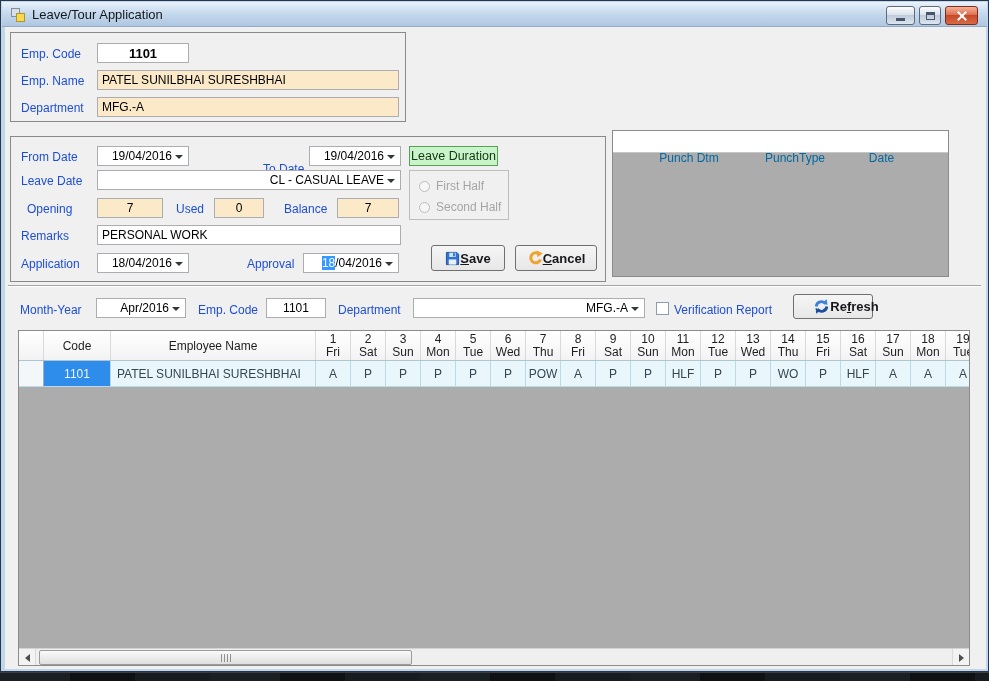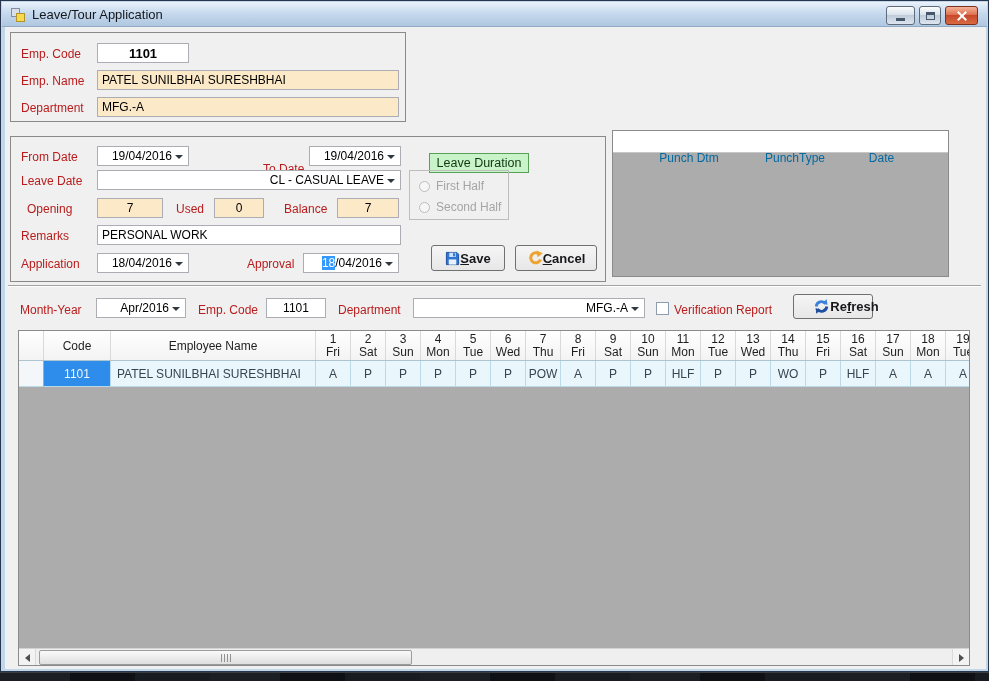--- a/index.html
+++ b/index.html
@@ -28,21 +28,21 @@
   .g-max { width:9px; height:8px; border:1px solid #46566B; border-top:3px solid #46566B; background:transparent; }
   .g-x { position:relative; width:10px; height:10px; }
   .g-x::before, .g-x::after { content:""; position:absolute; left:4px; top:-1px; width:2px; height:12px; background:#FFF; }
   .g-x::before { transform:rotate(45deg); } .g-x::after { transform:rotate(-45deg); }
   .client { position:absolute; left:4px; top:26px; width:981px; height:642px; background:#F0F0F0; }
   .taskbar { position:absolute; left:0; top:672px; width:989px; height:9px;
              background:repeating-linear-gradient(90deg,#1B1E23 0 70px,#0E1013 70px 135px,#181B20 135px 210px);
              border-top:1px solid #3A3F46; }
   
   .panel { position:absolute; border:1px solid #898989; background:#F0F0F0; }
-  .lbl { position:absolute; font-size:12px; color:#b91c1c; white-space:nowrap; }
+  .lbl { position:absolute; font-size:12px; color:#1d4ed8; white-space:nowrap; }
   .tb { position:absolute; height:20px; background:#FFF; border:1px solid #ABADB3; font-size:12px;
         color:#000; display:flex; align-items:center; padding-left:4px; white-space:nowrap; overflow:hidden; }
   .tb.peach { background:#FCE9C8; }
   .tb.center { justify-content:center; padding-left:0; }
   .tb.boldnum { font-weight:bold; font-size:13px; }
   .combo { position:absolute; height:20px; background:#FFF; border:1px solid #ABADB3; font-size:12px;
            color:#000; display:flex; align-items:center; padding-left:4px; padding-right:16px; white-space:nowrap; overflow:hidden;justify-content:flex-end; }
   .combo .arr { position:absolute; right:5px; top:8px; width:0; height:0;
                 border-left:4px solid transparent; border-right:4px solid transparent; border-top:4px solid #30373F; }
   .sel18 { background:#3399FF; color:#FFF; }
@@ -136,21 +136,21 @@
     <div class="lbl" style="left:10px;top:13px;">From Date</div>
     <div class="combo" style="left:86px;top:9px;width:92px;">
       <span>19/04/2016</span>
         <span class="arr"></span>
     </div>
     <div class="lbl" style="left:252px;top:25px;">To Date</div>
     <div class="combo" style="left:298px;top:9px;width:92px;">
       <span>19/04/2016</span>
         <span class="arr"></span>
     </div>
-    <div class="duration" style="left:418px;top:9px;width:100px;height:20px;margin-top:7px;">Leave Duration</div>
+    <div class="duration" style="left:398px;top:9px;width:89px;height:20px;">Leave Duration</div>
 
     <div class="lbl" style="left:10px;top:37px;">Leave Date</div>
     <div class="combo" style="left:86px;top:33px;width:304px;">
       <span>CL - CASUAL LEAVE</span>
         <span class="arr"></span>
     </div>
 
     <div class="groupbox" style="left:398px;top:33px;width:100px;height:50px;">
       <div class="radiorow" style="left:9px;top:8px;">
         <span class="radio"></span>

